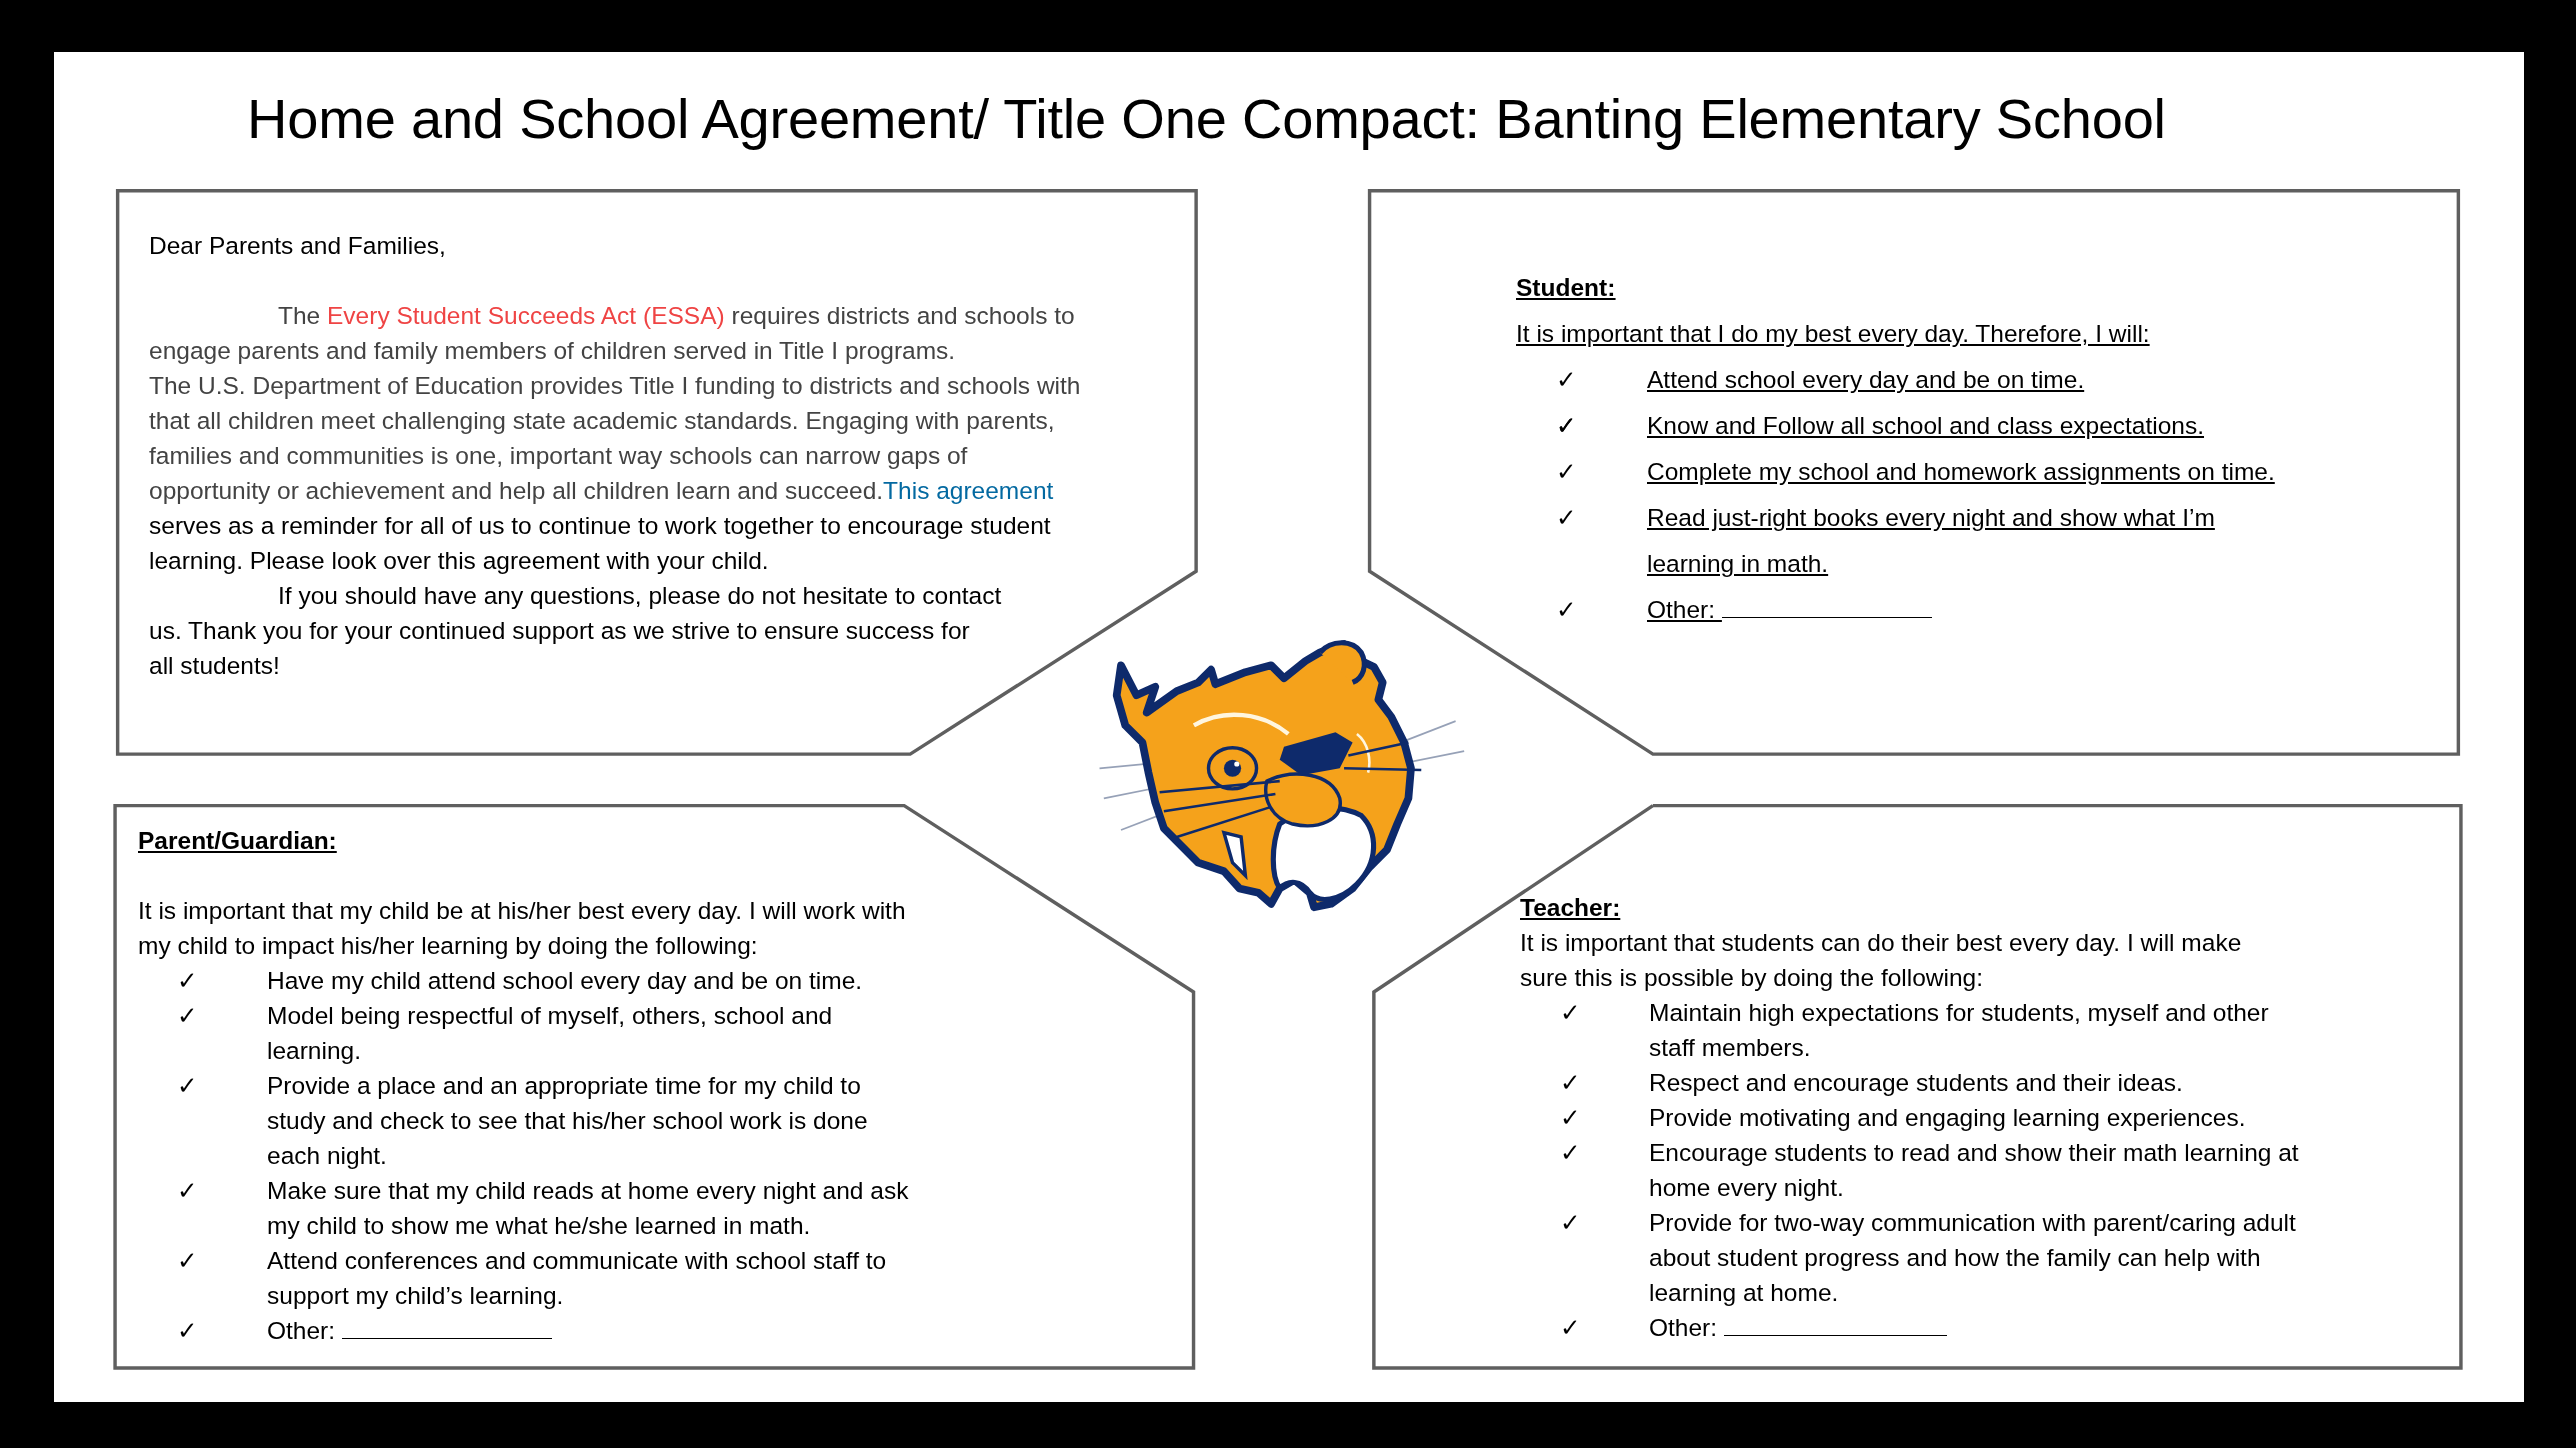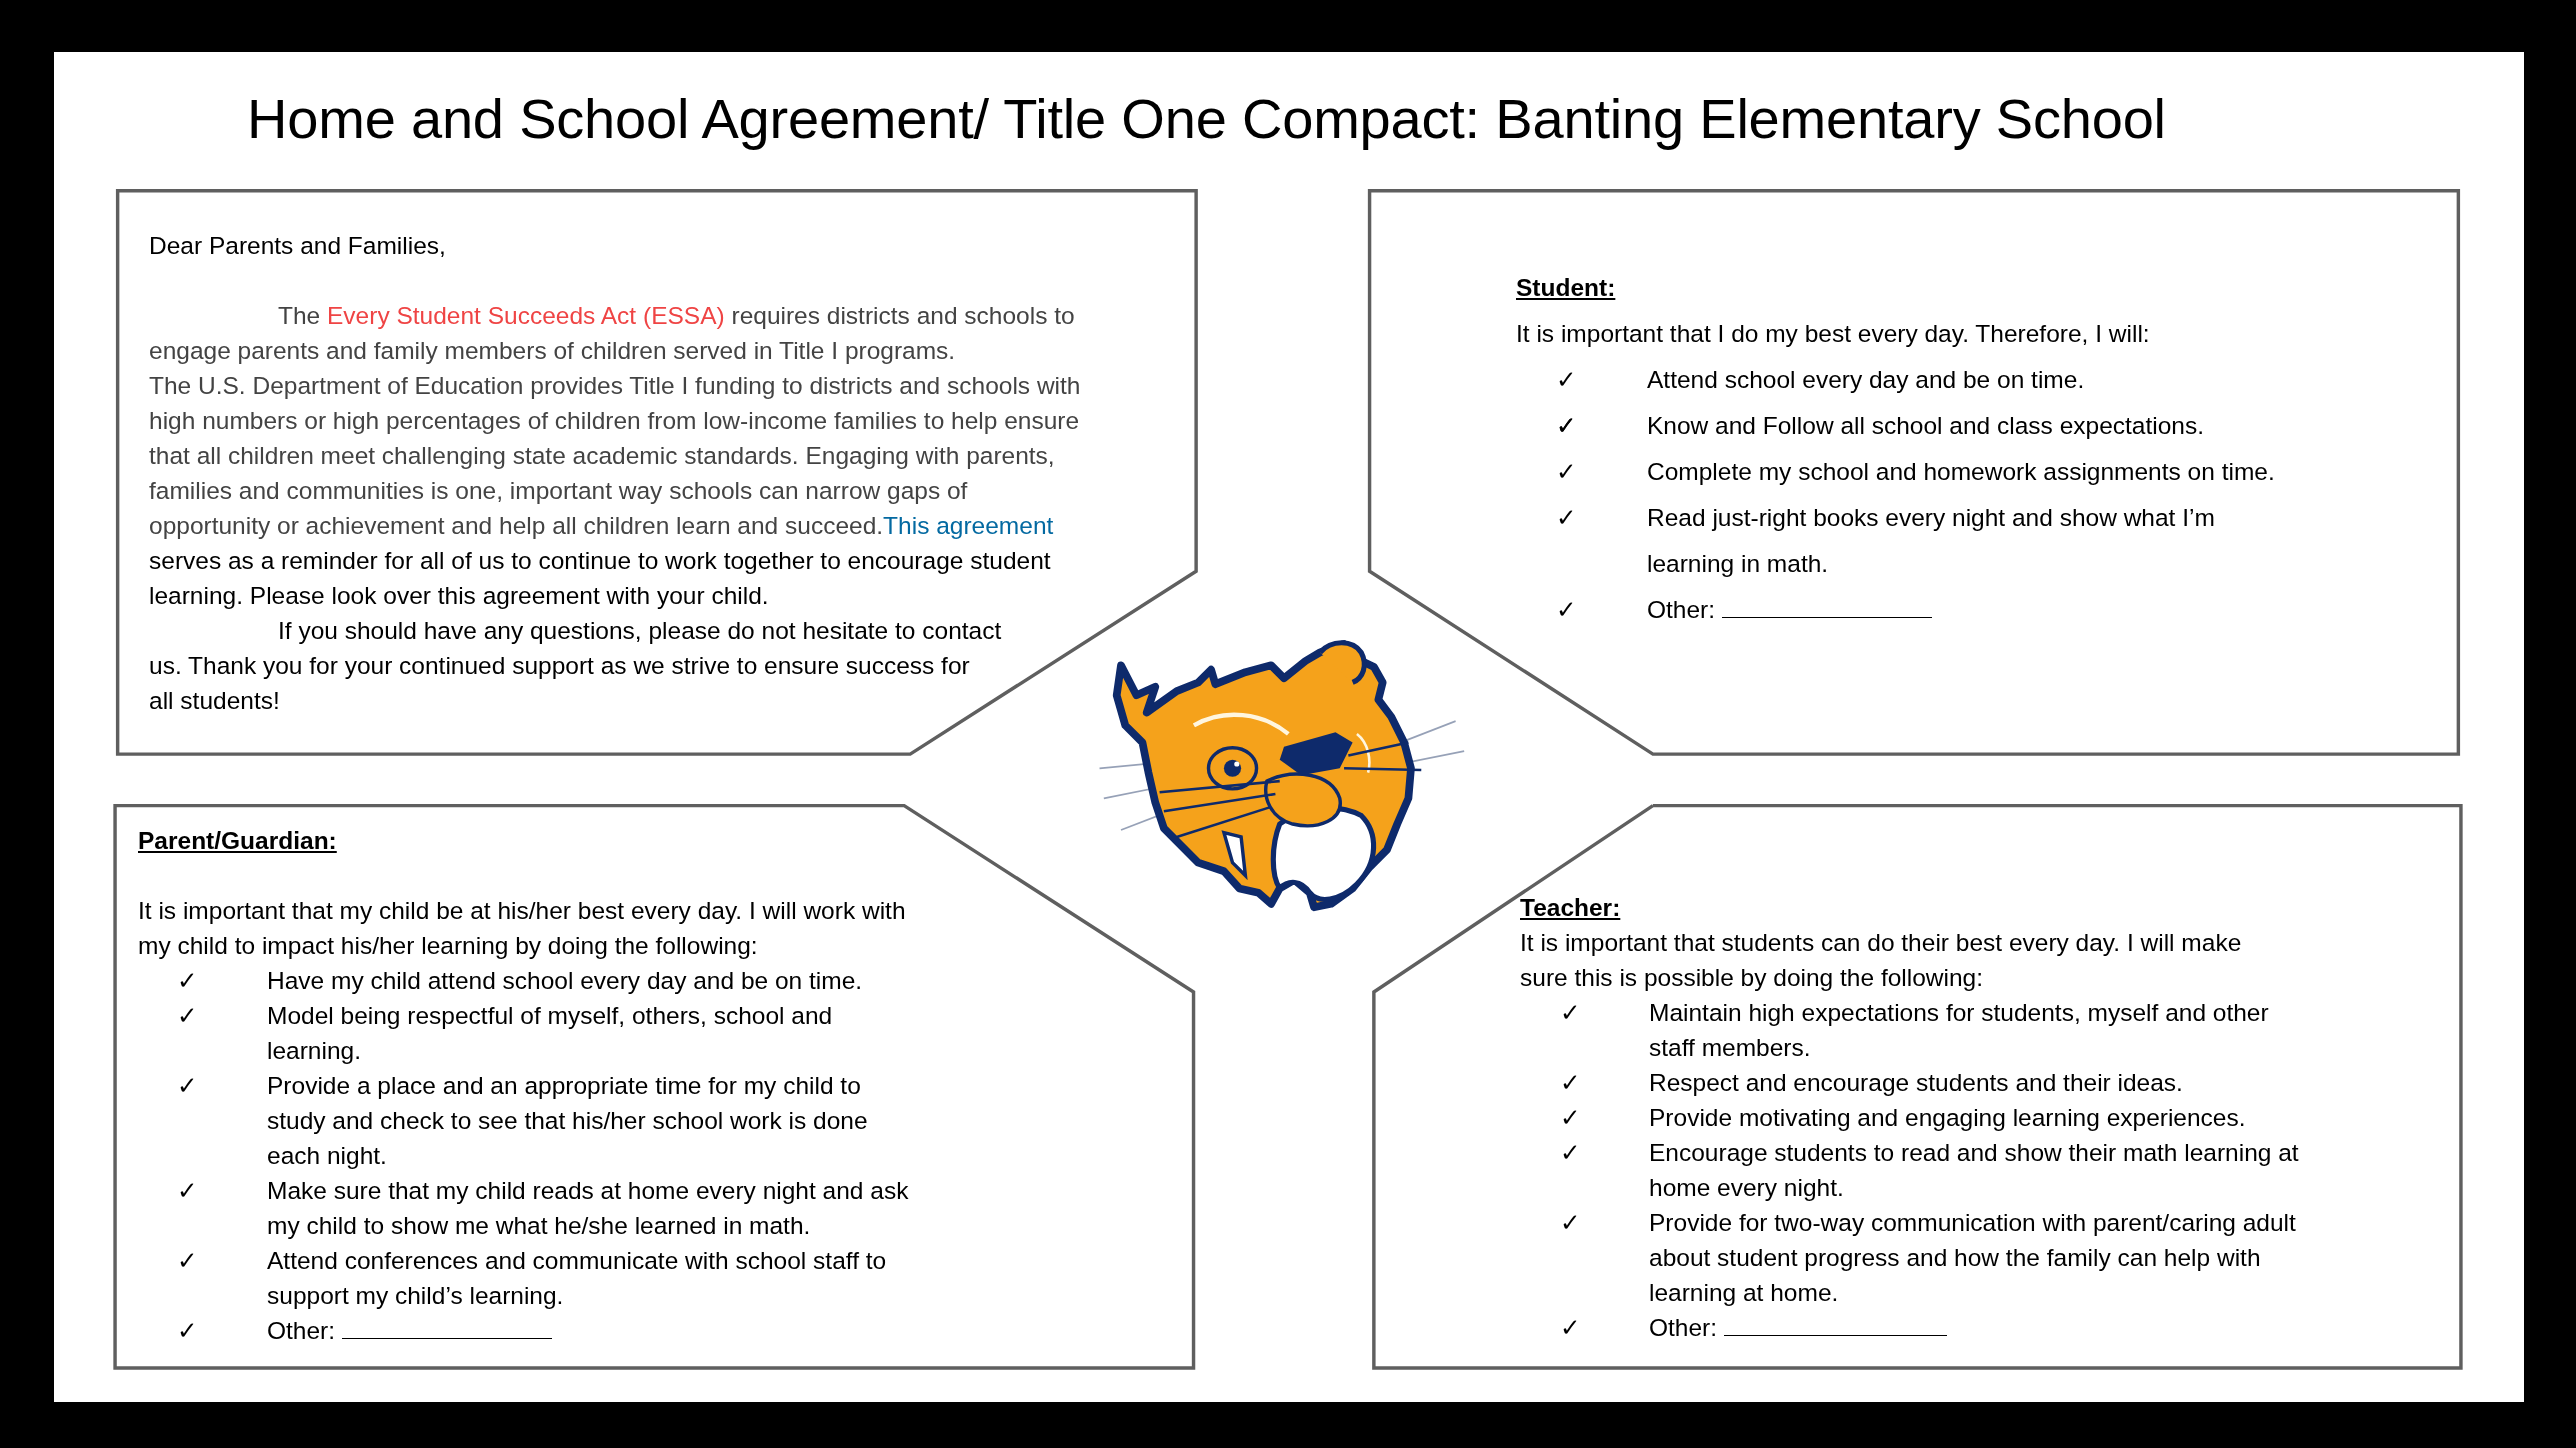--- a/index.html
+++ b/index.html
@@ -39,35 +39,34 @@
 
 <div class="title">Home and School Agreement/ Title One Compact:  Banting Elementary School</div>
 
 <div class="block" style="left:149px; top:228px; width:1030px;">
   <div>Dear Parents and Families,</div>
   <div style="height:35px;"></div>
   <div class="gray">
     <div><span class="indent"></span><span>The </span><a class="link">Every Student Succeeds Act (ESSA)</a><span> requires districts and schools to</span></div>
     <div>engage parents and family members of children served in Title I programs.</div>
     <div>The U.S. Department of Education provides Title I funding to districts and schools with</div>
-    <div>high numbers or high percentages of children from low-income families to help ensure</div>
     <div>that all children meet challenging state academic standards. Engaging with parents,</div>
     <div>families and communities is one, important way schools can narrow gaps of</div>
     <div><span>opportunity or achievement and help all children learn and succeed.</span><span style="color:#0369a1">This agreement</span></div>
   </div>
   <div>
     <div>serves as a reminder for all of us to continue to work together to encourage student</div>
     <div>learning.  Please look over this agreement with your child.</div>
     <div><span class="indent"></span><span>If you should have any questions, please do not hesitate to contact</span></div>
     <div>us. Thank you for your continued support as we strive to ensure success for</div>
     <div>all students!</div>
   </div>
 </div>
 
-<div class="block" style="left:1516px; top:265px; width:927px; line-height:46px;">
+<div class="block" style="left:1516px; top:265px; width:927px; line-height:46px;text-decoration:underline;">
   <div class="heading">Student:</div>
   <div>It is important that I do my best every day.  Therefore, I will:</div>
   <ul class="checks" id="student-list">
       <li style="padding-left: 131px; line-height: 46px;">
         <span class="check" style="left: 40px;">✓</span>
         <div>Attend school every day and be on time.</div>
       </li>
       <li style="padding-left: 131px; line-height: 46px;">
         <span class="check" style="left: 40px;">✓</span>
       </li>

